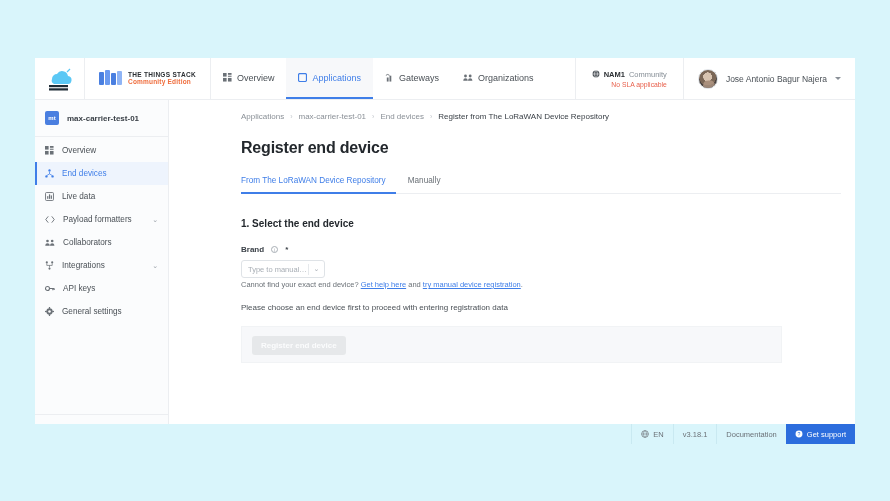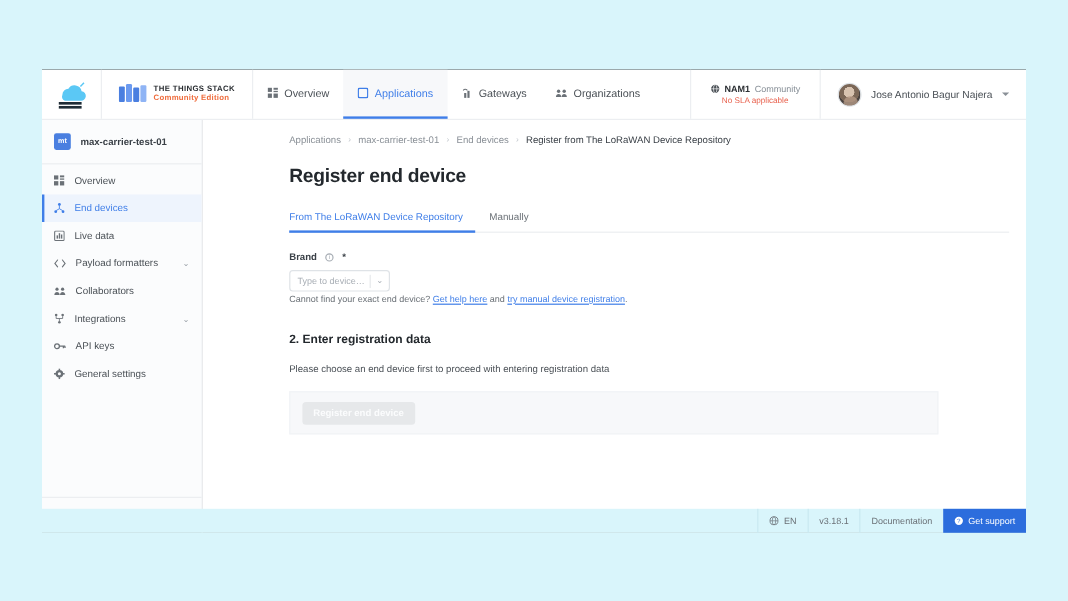--- a/index.html
+++ b/index.html
@@ -7,21 +7,21 @@
     width: 890px; height: 501px;
     font-family: "Liberation Sans", sans-serif;
     background: #d9f5fb;
     overflow: hidden;
   }
   .page { position: relative; width: 890px; height: 501px; background: #d9f5fb; }
 
   .app {
     position: absolute; left: 35px; top: 58px;
     width: 820px; height: 386px;
-    background: #000000;
+    background: #fdba74;
     display: flex; flex-direction: column;
     overflow: hidden;
   }
 
   
   .header {
     height: 42px; min-height: 42px;
     display: flex; align-items: stretch;
     border-bottom: 1px solid #eceef1;
     background: #fff;
@@ -51,21 +51,21 @@
     border-bottom: 2px solid transparent;
     cursor: pointer;
   }
   .nav-item.active {
     color: #3f7ee8; background: #f7f8fa; border-bottom-color: #3f7ee8;
   }
   .nav-item svg { display:block; }
   .header-spacer { flex: 1; }
   .net-block {
     display: flex; flex-direction: column; justify-content: center;
-    align-items: center; gap: 2px;
+    align-items: flex-end; gap: 2px;
     padding: 0 16px; border-left: 1px solid #eceef1;
   }
   .net-line1 { display:flex; align-items:center; gap:4px; }
   .net-name { font-size: 7.5px; font-weight: bold; color: #2b2f33; }
   .net-tier { font-size: 7.5px; color: #868e96; }
   .net-sla { font-size: 6.8px; color: #e8604c; }
   .user-block {
     display:flex; align-items:center; gap:8px;
     padding: 0 14px 0 14px; border-left: 1px solid #eceef1; cursor:pointer;
   }
@@ -410,41 +410,41 @@
 
         <div class="content">
 
           <div class="page-title">Register end device</div>
 
           <div class="tabs">
             <div class="tab active">From The LoRaWAN Device Repository</div>
             <div class="tab">Manually</div>
           </div>
 
+          <div class="section-title">1. Select the end device</div>
 
           <div class="field-label">
             <span>Brand</span>
             <span class="info-dot">i</span>
             <span class="req">*</span>
           </div>
 
           <div class="select-box">
-            <span class="select-placeholder">Type to device…</span>
+            <span class="select-placeholder">Type to manual…</span>
             <span class="select-divider"></span>
             <span class="select-arrow">⌄</span>
           </div>
 
           <div class="helper">
             <span>Cannot find your exact end device?</span>
             <a>Get help here</a>
             <span>and</span>
             <a>try manual device registration</a><span>.</span>
           </div>
 
-          <div class="section-title">2. Enter registration data</div>
 
           <div class="note">Please choose an end device first to proceed with entering registration data</div>
 
           <div class="action-bar">
             <button class="btn-disabled" disabled="">Register end device</button>
           </div>
 
         </div>
       </div>
     </div>

